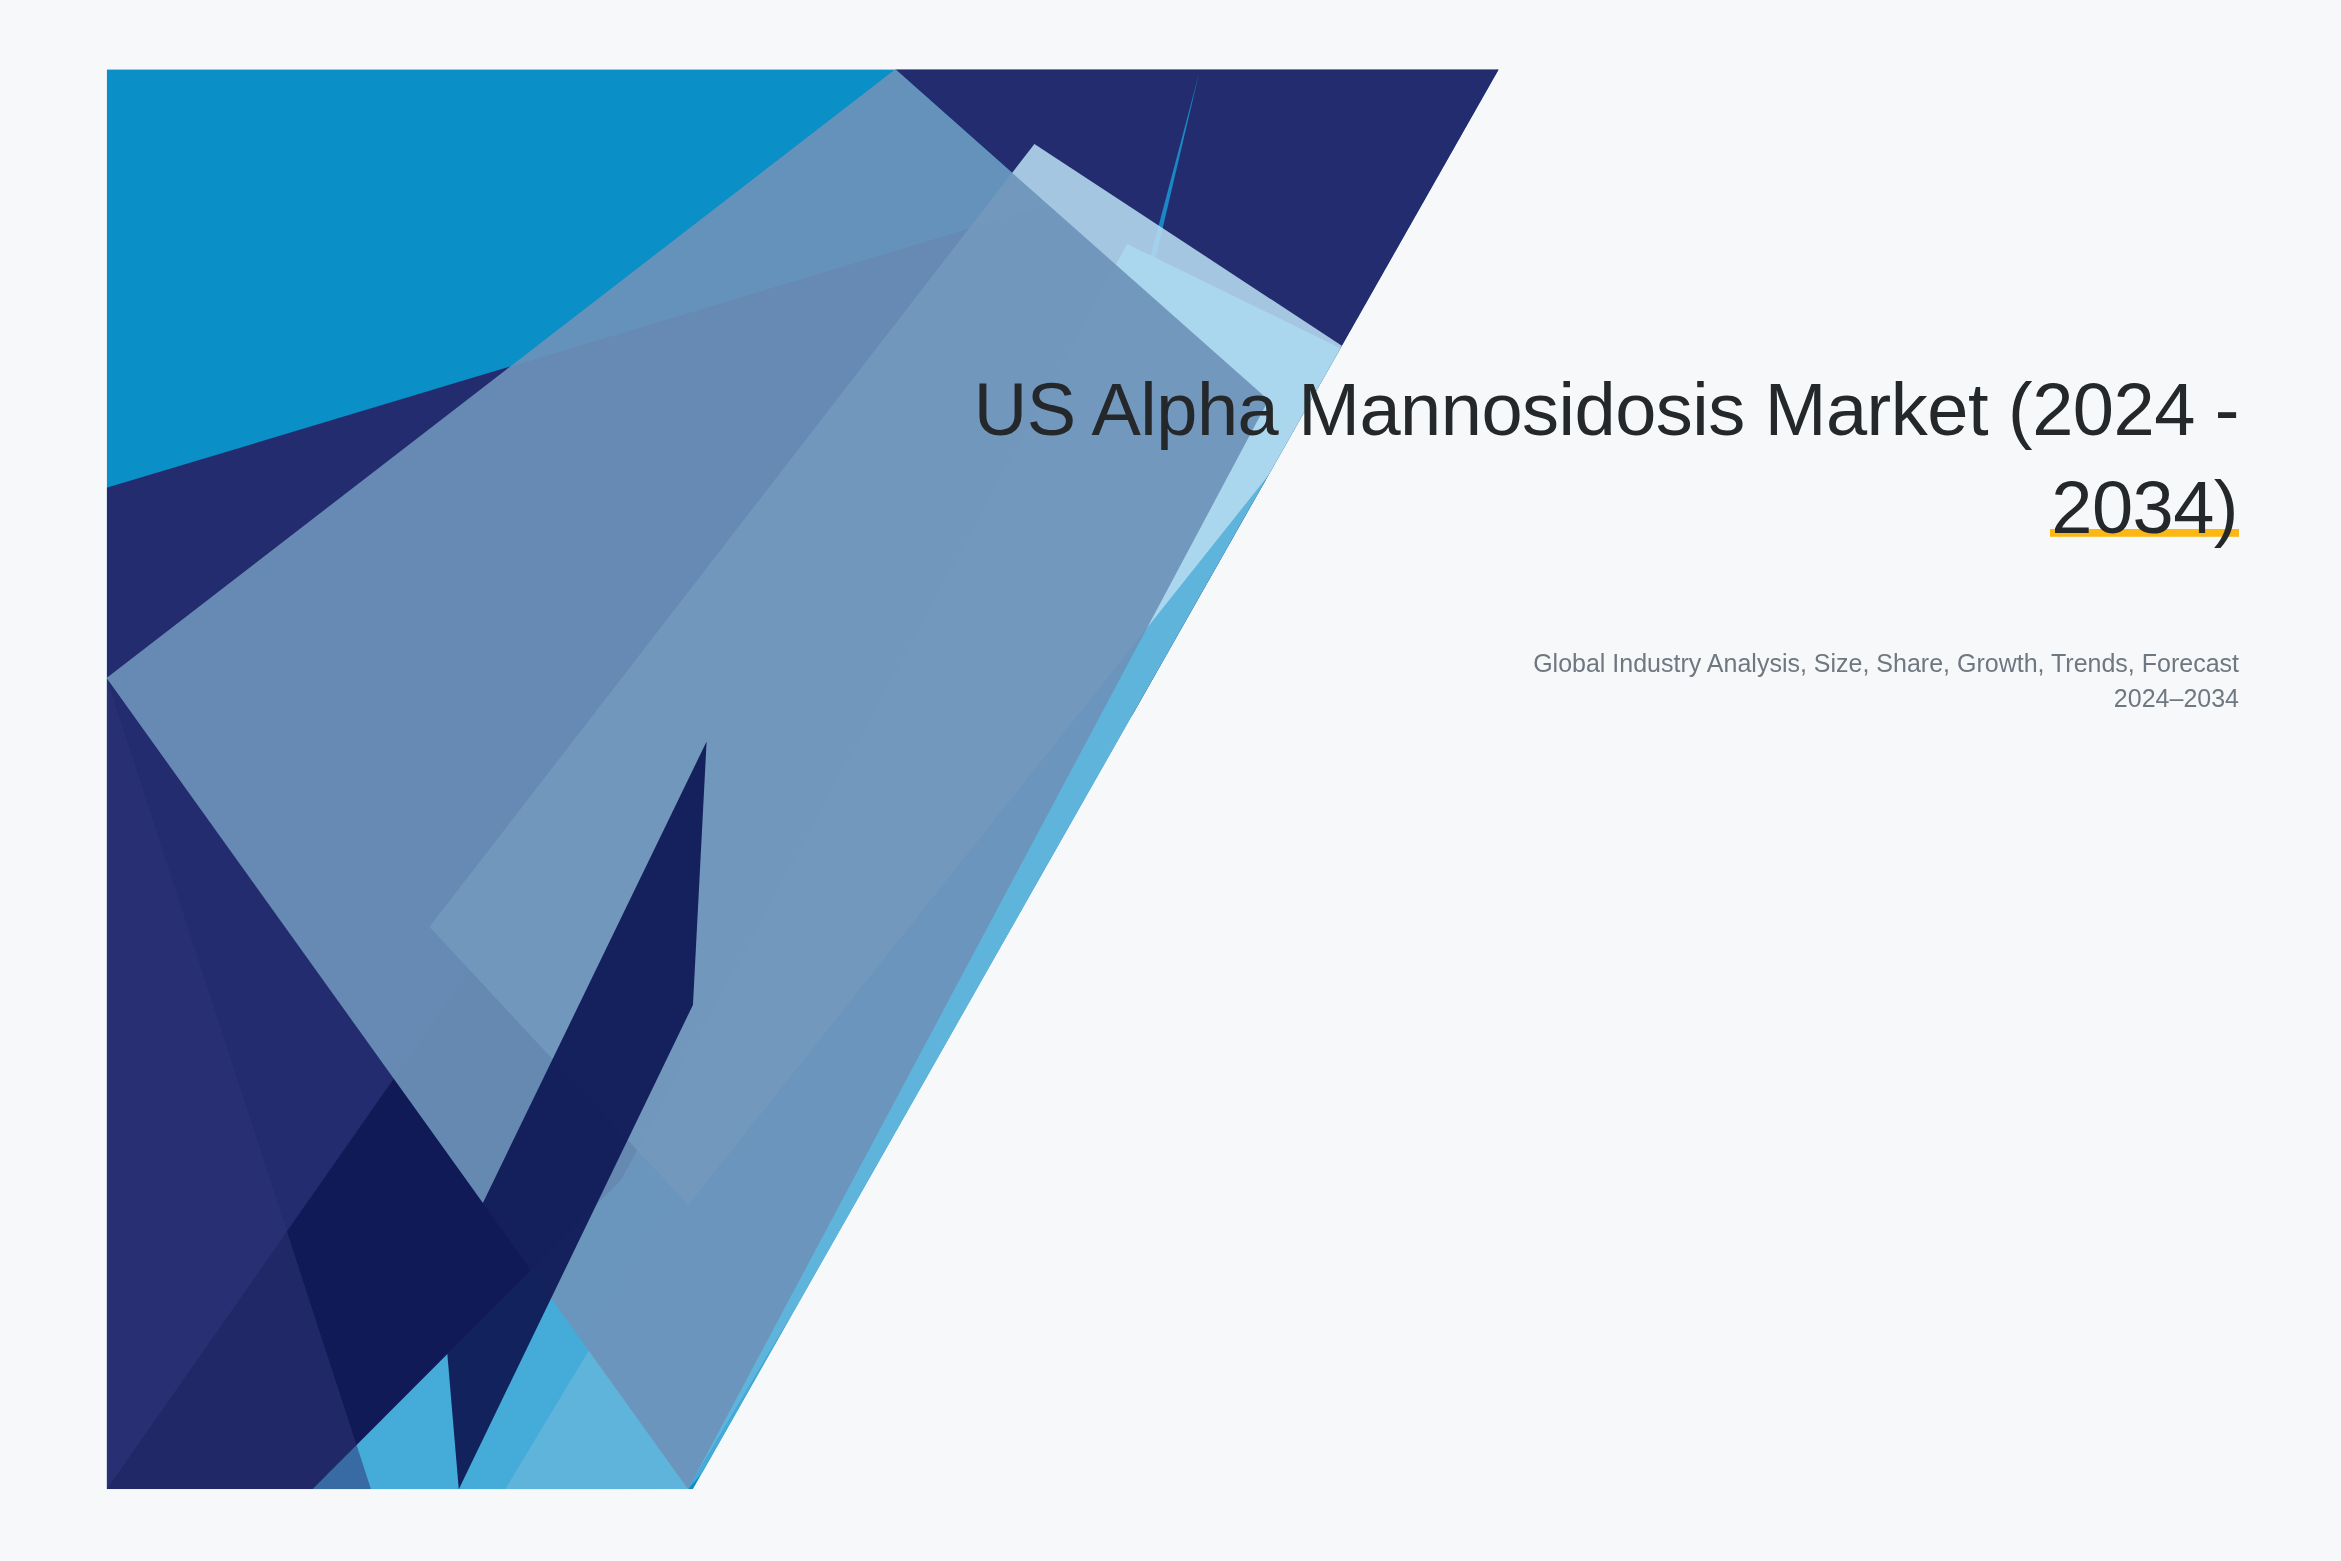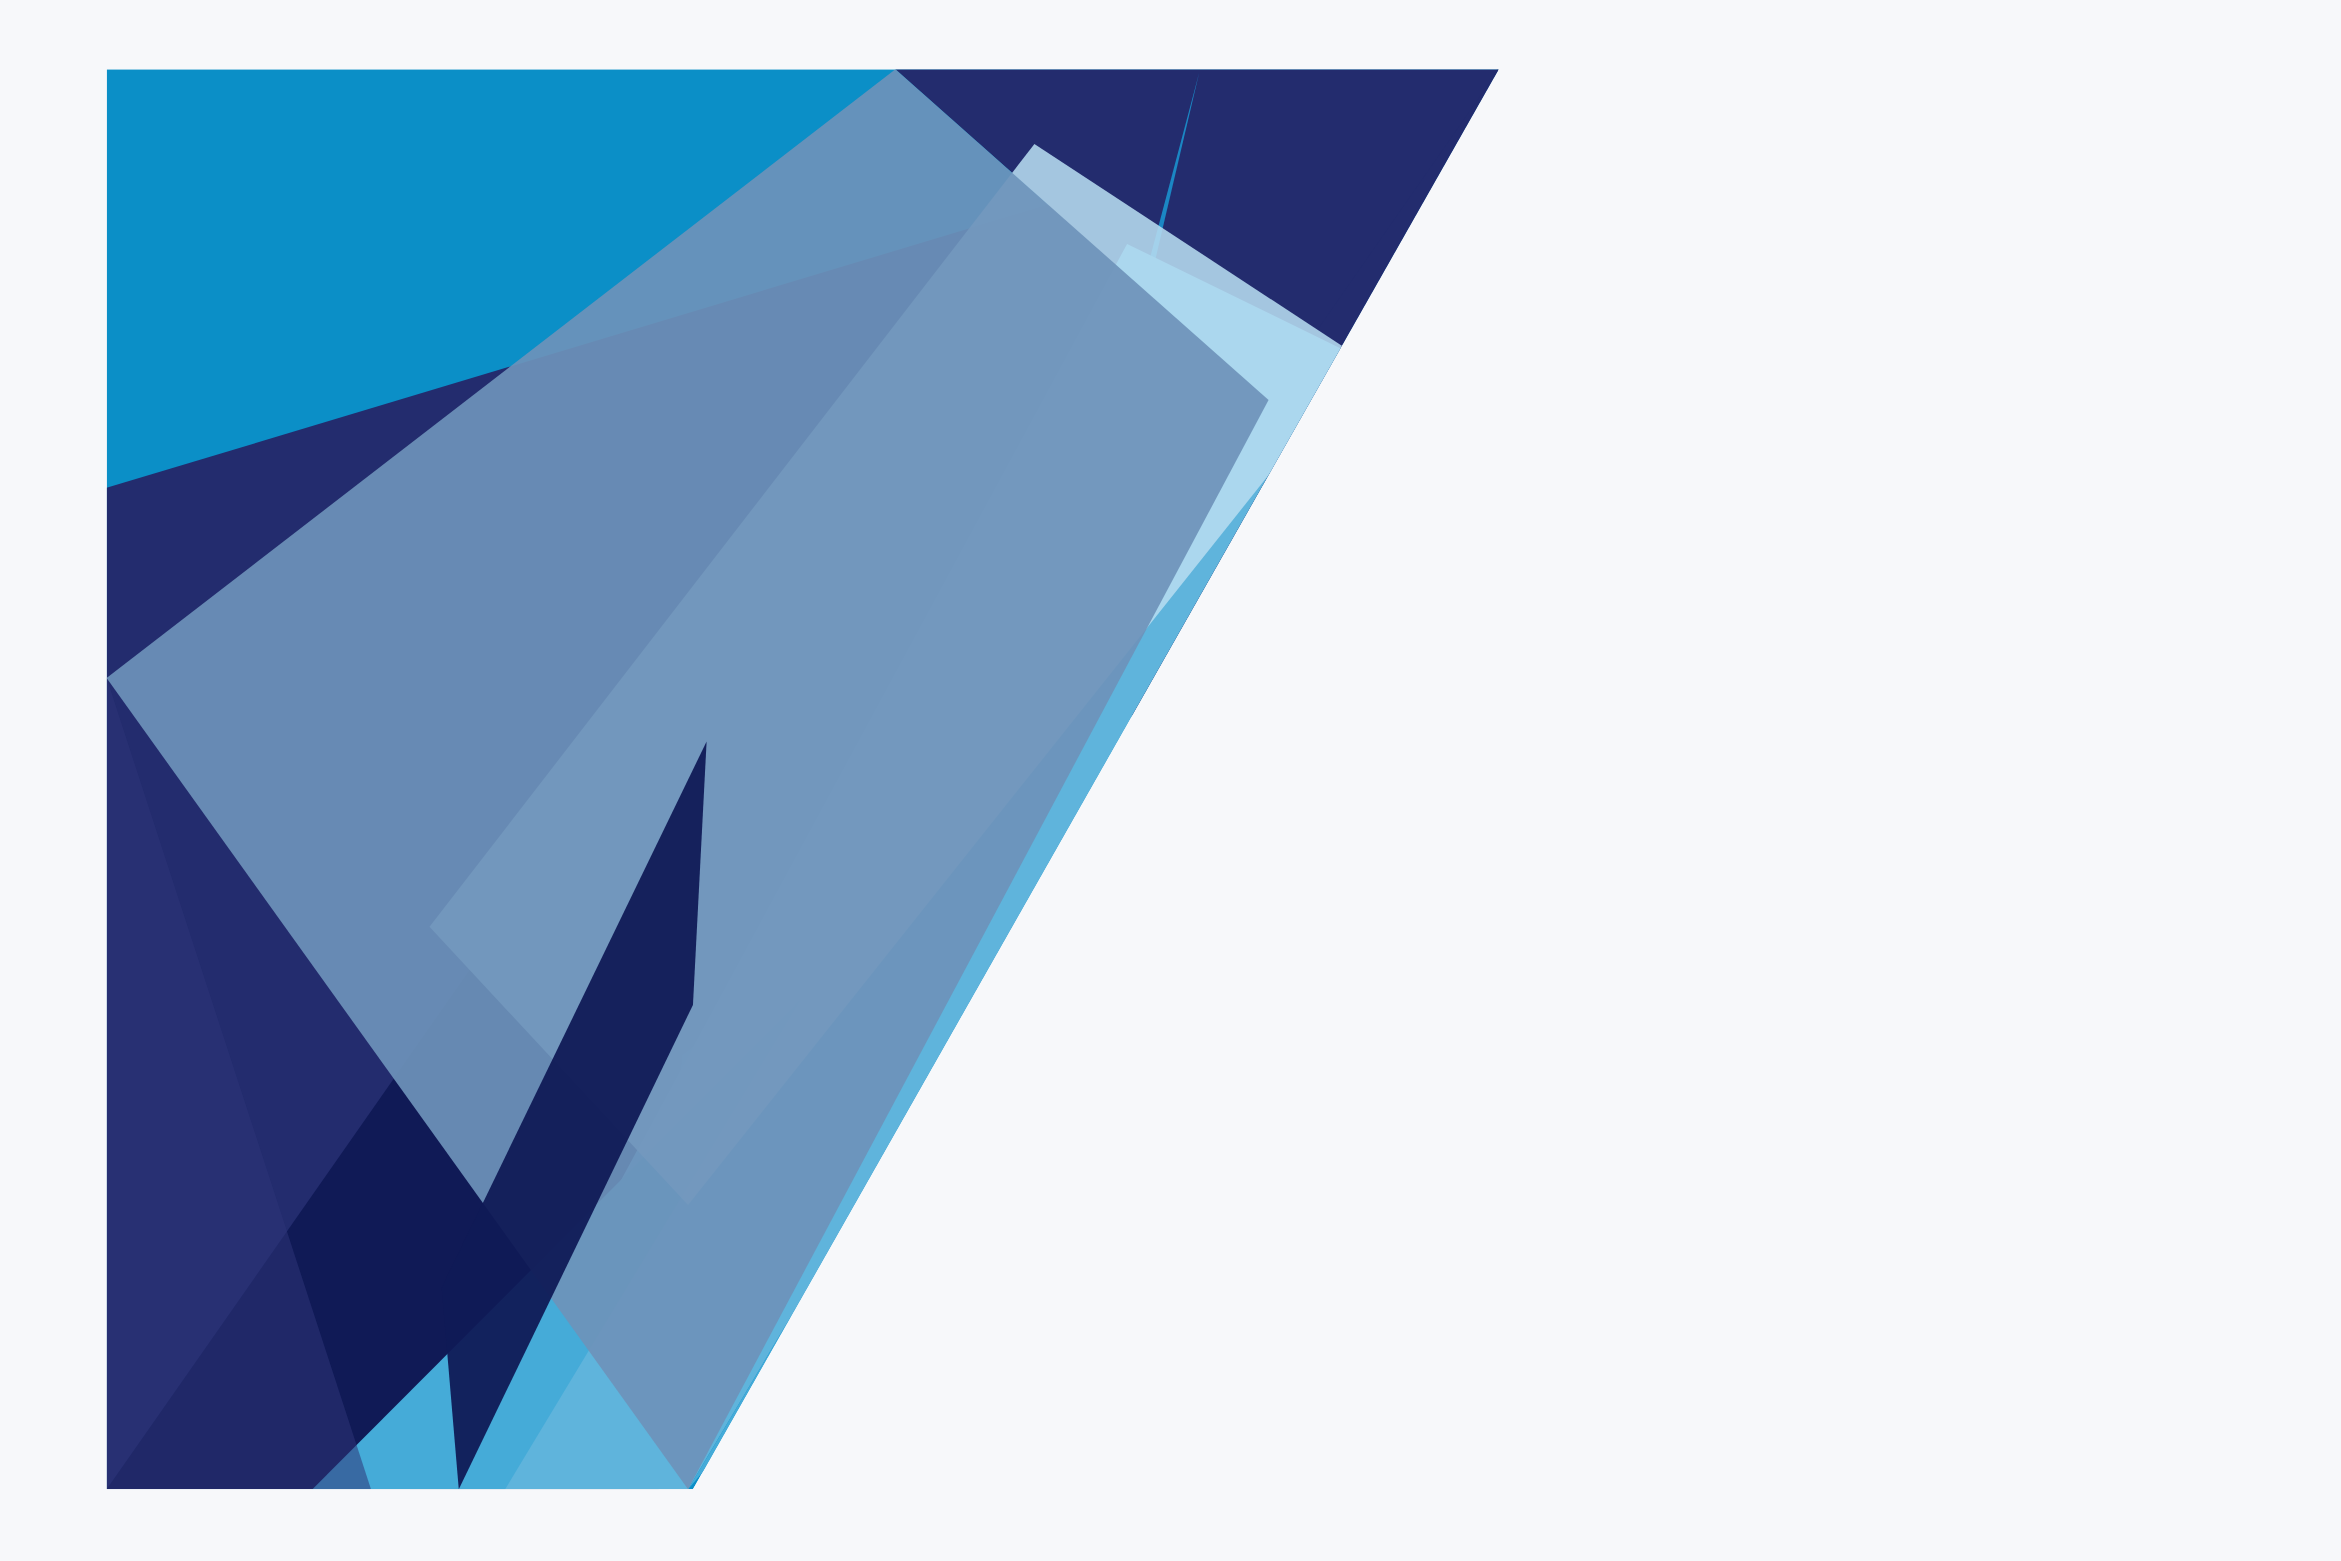--- a/index.html
+++ b/index.html
@@ -113,15 +113,19 @@
       <polygon points="2120,295 2790,735 1410,2470 880,1900" fill="#b6dcf0" opacity="0.88"></polygon>
 
       <polygon points="1835,142 2600,820 1410,3053 218,1390" fill="#6e93ba" opacity="0.92"></polygon>
 
       <polygon points="1448,1520 1420,2060 940,3053 905,2640" fill="#101a56" opacity="0.95"></polygon>
 
       <polygon points="218,1390 218,3053 760,3053" fill="#2e3578" opacity="0.55"></polygon>
     </g>
   </svg>
 
+  <div id="text-block">
+    <h1 id="title"><span>US Alpha Mannosidosis Market (2024 - </span><span class="hl">2034)</span></h1>
+    <p id="subtitle">Global Industry Analysis, Size, Share, Growth, Trends, Forecast 2024–2034</p>
+  </div>
 
 </div>
 
 
 </body></html>

